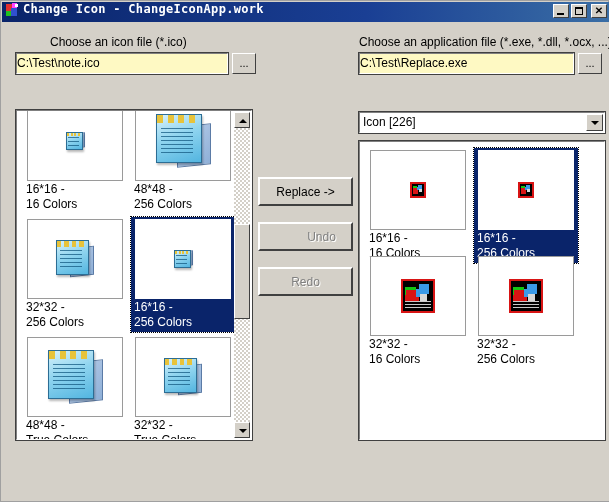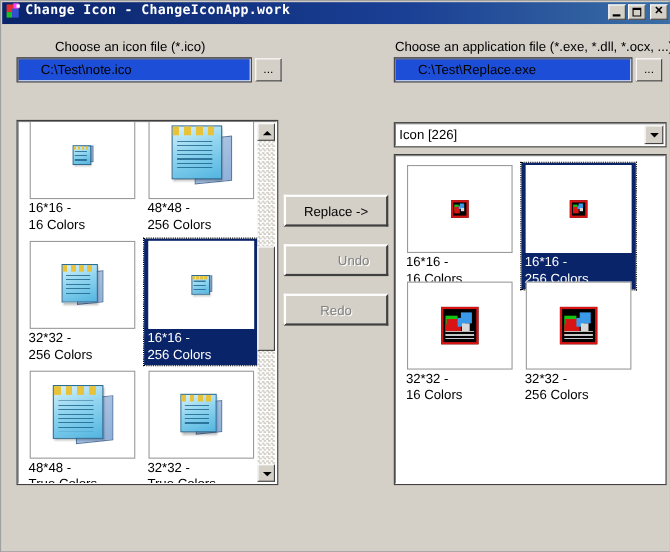--- a/index.html
+++ b/index.html
@@ -51,27 +51,27 @@
     font-family:"Liberation Sans",sans-serif;}
   
   .client{
     position:absolute;left:1px;top:21px;width:607px;height:479px;
     background:#d4d0c8;
   }
   .lbl{
     position:absolute;font-size:12px;color:#000;white-space:nowrap;
   }
   .textfield{
-    position:absolute;background:#1d4ed8;
+    position:absolute;background:#fef9c3;
     border-top:1px solid #808080;border-left:1px solid #808080;
     border-right:1px solid #ffffff;border-bottom:1px solid #ffffff;
     outline:1px solid #404040;
     box-sizing:border-box;
     font-size:12px;color:#000;
-    padding:2px 20px;line-height:15px;
+    padding:2px 0;line-height:15px;
     overflow:hidden;white-space:nowrap;
   }
   .browse-btn{
     position:absolute;width:24px;height:21px;background:#d4d0c8;
     border-top:1px solid #ffffff;border-left:1px solid #ffffff;
     border-right:1px solid #404040;border-bottom:1px solid #404040;
     box-sizing:border-box;font-size:11px;color:#000;
     text-align:center;line-height:18px;cursor:default;
   }
   

